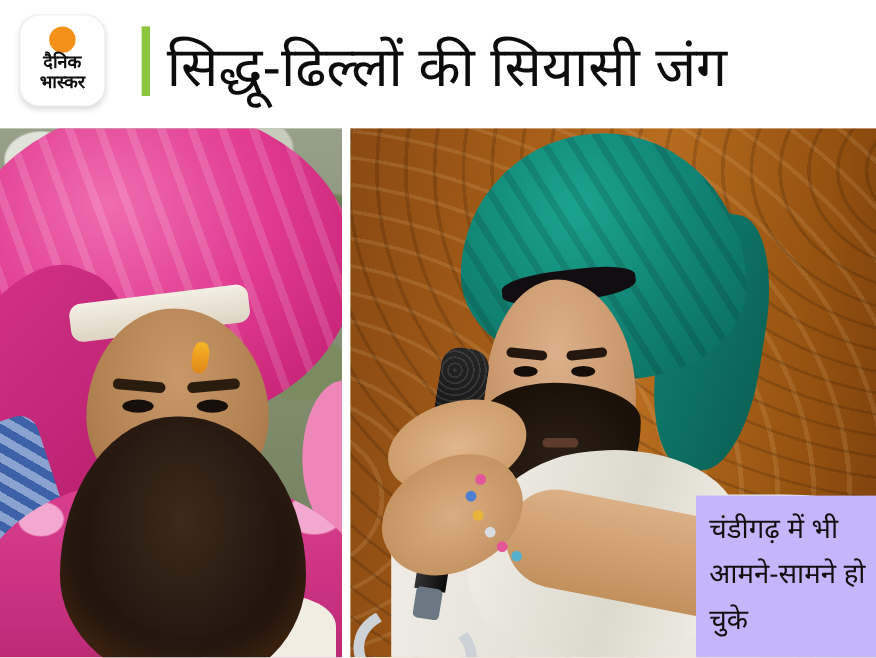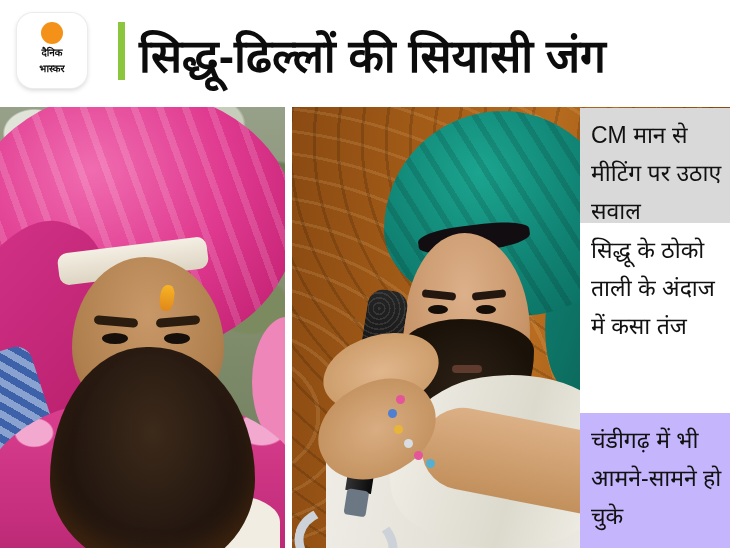--- a/index.html
+++ b/index.html
@@ -9,26 +9,26 @@
     font-family:"Liberation Sans","DejaVu Sans",sans-serif;
   }
   
   .logo-box{
     position:absolute; left:17px; top:13px; width:70px; height:75px;
     background:#ffffff; border-radius:16px;
     box-shadow:0 0 0 1px #ececec, 0 2px 5px rgba(0,0,0,.18);
     text-align:center;
   }
   .logo-sun{width:22px;height:22px;border-radius:50%;background:#f39118;margin:9px auto 1px;}
-  .logo-text{font-weight:700;font-size:10px;line-height:16px;color:#101010;letter-spacing:0;}
+  .logo-text{font-weight:700;font-size:15px;line-height:16px;color:#101010;letter-spacing:0;}
   .accent-bar{position:absolute;left:118px;top:22px;width:7px;height:58px;background:#8cc63e;}
   .headline{
     position:absolute;left:139px;top:10px;width:585px;height:88px;
     display:flex;align-items:center;
-    font-size:46px;font-weight:700;color:#0c0c0c;white-space:nowrap;
+    font-size:46px;font-weight:400;color:#0c0c0c;white-space:nowrap;
   }
   
   .photo{position:absolute;top:107px;height:441px;overflow:hidden;}
   .photo-left{left:0;width:285px;
     background:
       radial-gradient(70px 55px at 12% 6%, #dfe3d8 0 42%, transparent 45%),
       radial-gradient(90px 65px at 72% 4%, #c7cdbb 0 42%, transparent 45%),
       radial-gradient(110px 85px at 95% 22%, #6d7d55 0 48%, transparent 52%),
       radial-gradient(120px 95px at 2% 28%, #50613c 0 48%, transparent 52%),
       radial-gradient(80px 60px at 88% 45%, #7c8a60 0 45%, transparent 50%),
@@ -177,17 +177,15 @@
     <div class="d-hand2"></div>
     <div class="d-bead" style="left:104px;top:288px;background:#e5559a"></div>
     <div class="d-bead" style="left:96px;top:302px;background:#4f7fd0"></div>
     <div class="d-bead" style="left:102px;top:318px;background:#e8b53a"></div>
     <div class="d-bead" style="left:112px;top:332px;background:#d8dde2"></div>
     <div class="d-bead" style="left:122px;top:344px;background:#e5559a"></div>
     <div class="d-bead" style="left:134px;top:352px;background:#55b0d0"></div>
     <div class="d-bangle"></div>
   </div>
 
-  <div class="panel panel-1">CM मान से मीटिंग पर उठाए सवाल</div>
-  <div class="panel panel-2">सिद्धू के ठोको ताली के अंदाज में कसा तंज</div>
   <div class="panel panel-3">चंडीगढ़ में भी आमने-सामने हो चुके</div>
 
 </div>
 
 </body></html>

